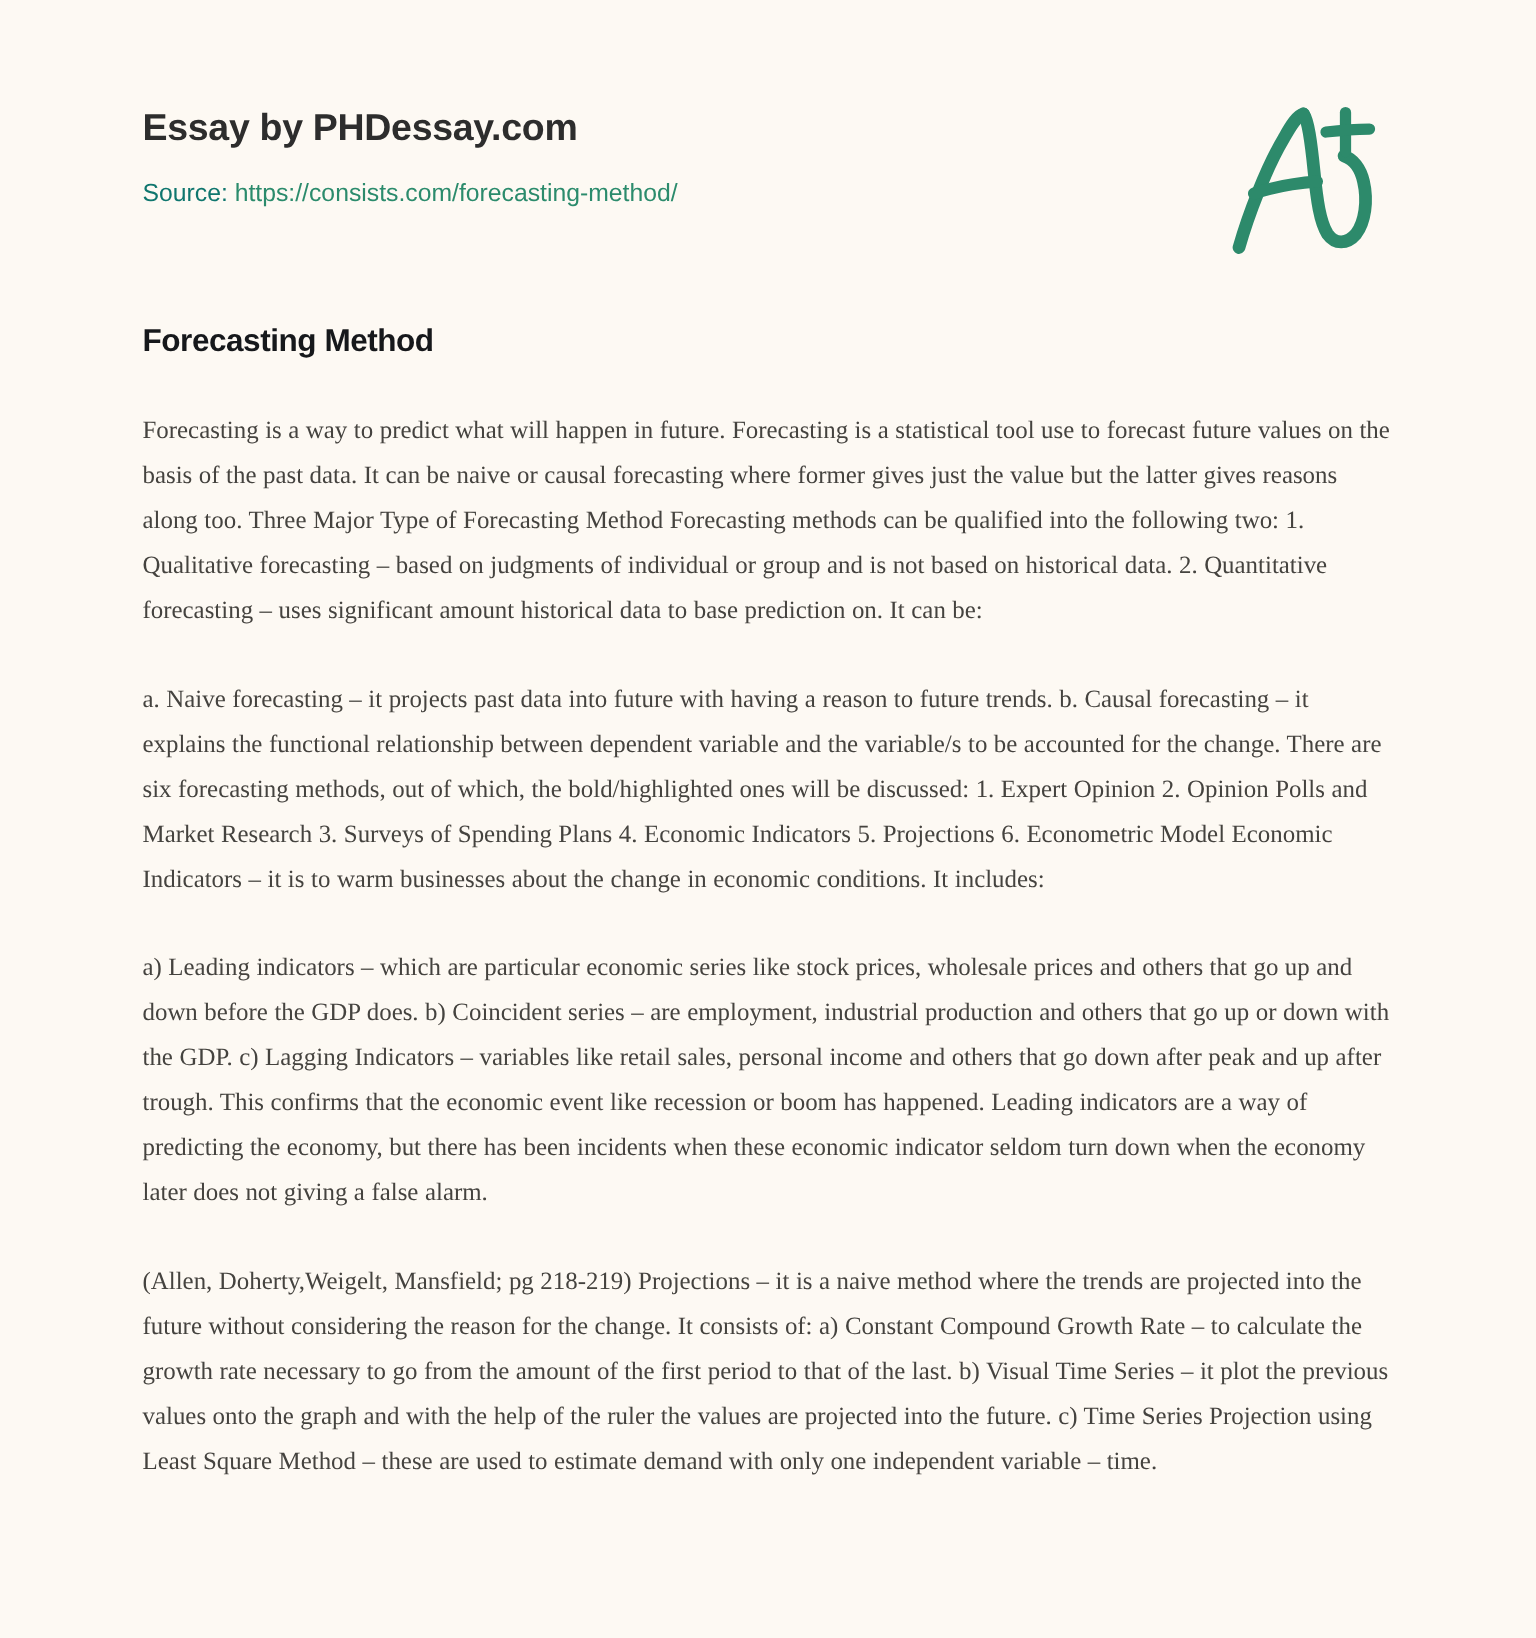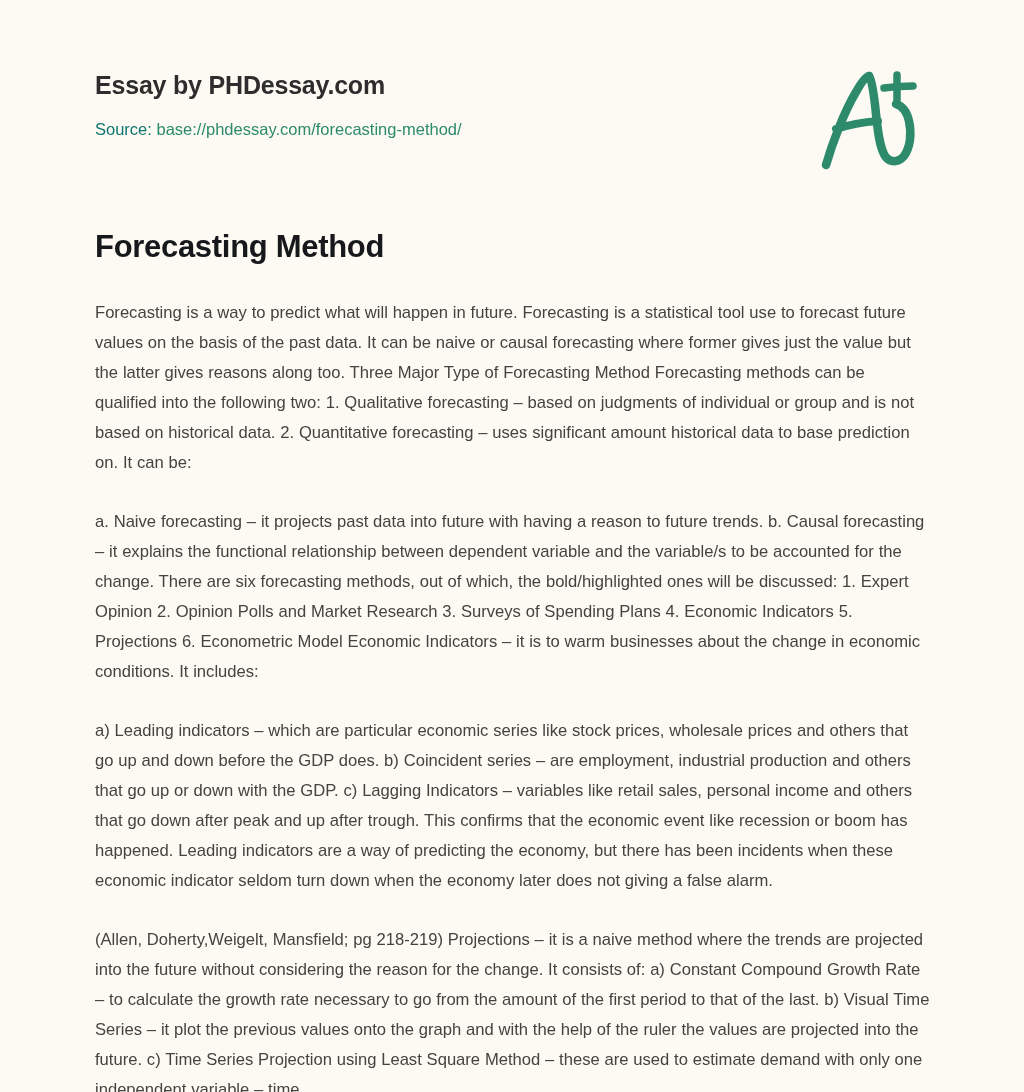--- a/index.html
+++ b/index.html
@@ -81,52 +81,53 @@
 
   
   .article {
     position: absolute;
     left: 95px;
     top: 215px;
     width: 836px;
   }
 
   .article-title {
-    font-size: 31px;
+    font-size: 21px;
     font-weight: bold;
     color: #16181b;
-    margin: 13px 0 31px 0;
+    margin: 0 0 31px 0;
     line-height: 1.25;
     letter-spacing: -0.3px;
   }
 
   .para {
     font-size: 16.6px;
     line-height: 30px;
     color: #45433f;
     margin: 0 0 29px 0;
     text-align: left;
     word-spacing: 0.2px;
+    font-family: Liberation Serif, serif;
   }
 
   .para:last-of-type { margin-bottom: 0; }
 </style>
 </head>
 <body>
 
 <div class="page">
 
   <div class="header">
 
     <div class="brand-block">
       <div class="brand-title">Essay by PHDessay.com</div>
 
       <div class="source-line">
         <span class="source-label">Source:</span>
-        <a class="source-url" href="#">base://phdessay.com/forecasting-method/</a>
+        <a class="source-url" href="#">https://consists.com/forecasting-method/</a>
       </div>
     </div>
 
     <div class="logo">
       <svg width="120" height="105" viewBox="0 0 120 105">
         <g fill="none" stroke="#2d8a6b" stroke-linecap="round" stroke-linejoin="round">
 
           <path d="M14 99 C 20 78, 32 46, 44 26 C 49 17, 53 11, 57 10" stroke-width="8.5"></path>
 
           <path d="M57 10 C 60 14, 62 28, 64 48 C 66 68, 68 82, 73 90 C 78 97, 86 97, 92 90 C 98 82, 100 68, 97 55 C 95 46, 90 40, 84 38" stroke-width="8.5"></path>

